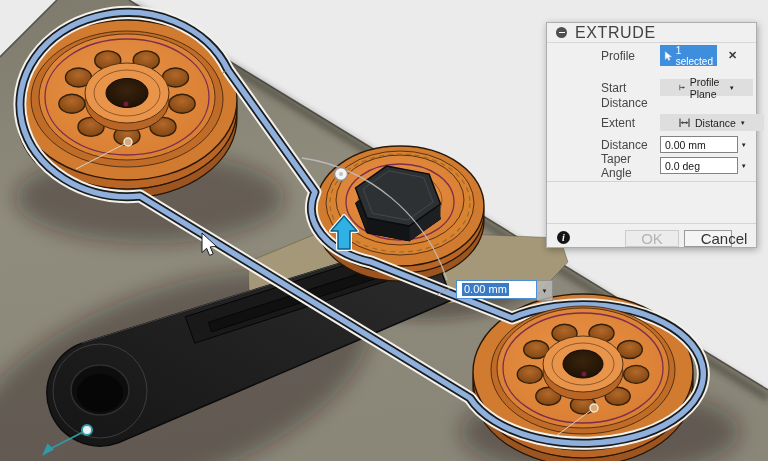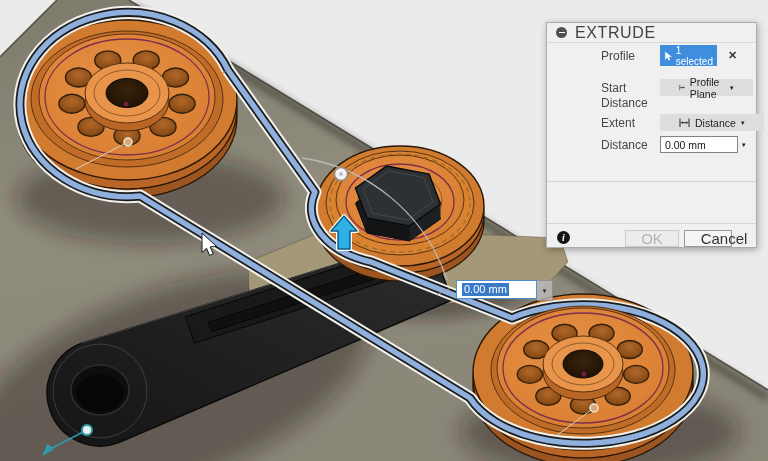--- a/index.html
+++ b/index.html
@@ -295,20 +295,27 @@
   </div>
 
   <div class="drow" style="top:113px">
     <span class="dlabel">Distance</span>
     <span class="inp">
       <span>0.00 mm</span>
     </span>
     <span class="inp-arrow">▼</span>
   </div>
 
+  <div class="drow" style="top:134px">
+    <span class="dlabel">Taper Angle</span>
+    <span class="inp">
+      <span>0.0 deg</span>
+    </span>
+    <span class="inp-arrow">▼</span>
+  </div>
 
   <div class="dsep" style="top:158px"></div>
 
 
   <div class="dsep" style="top:200px"></div>
 
   <div class="info-ico">i</div>
   <div class="btn btn-ok">OK</div>
   <div class="btn btn-cancel">Cancel</div>
 </div>

